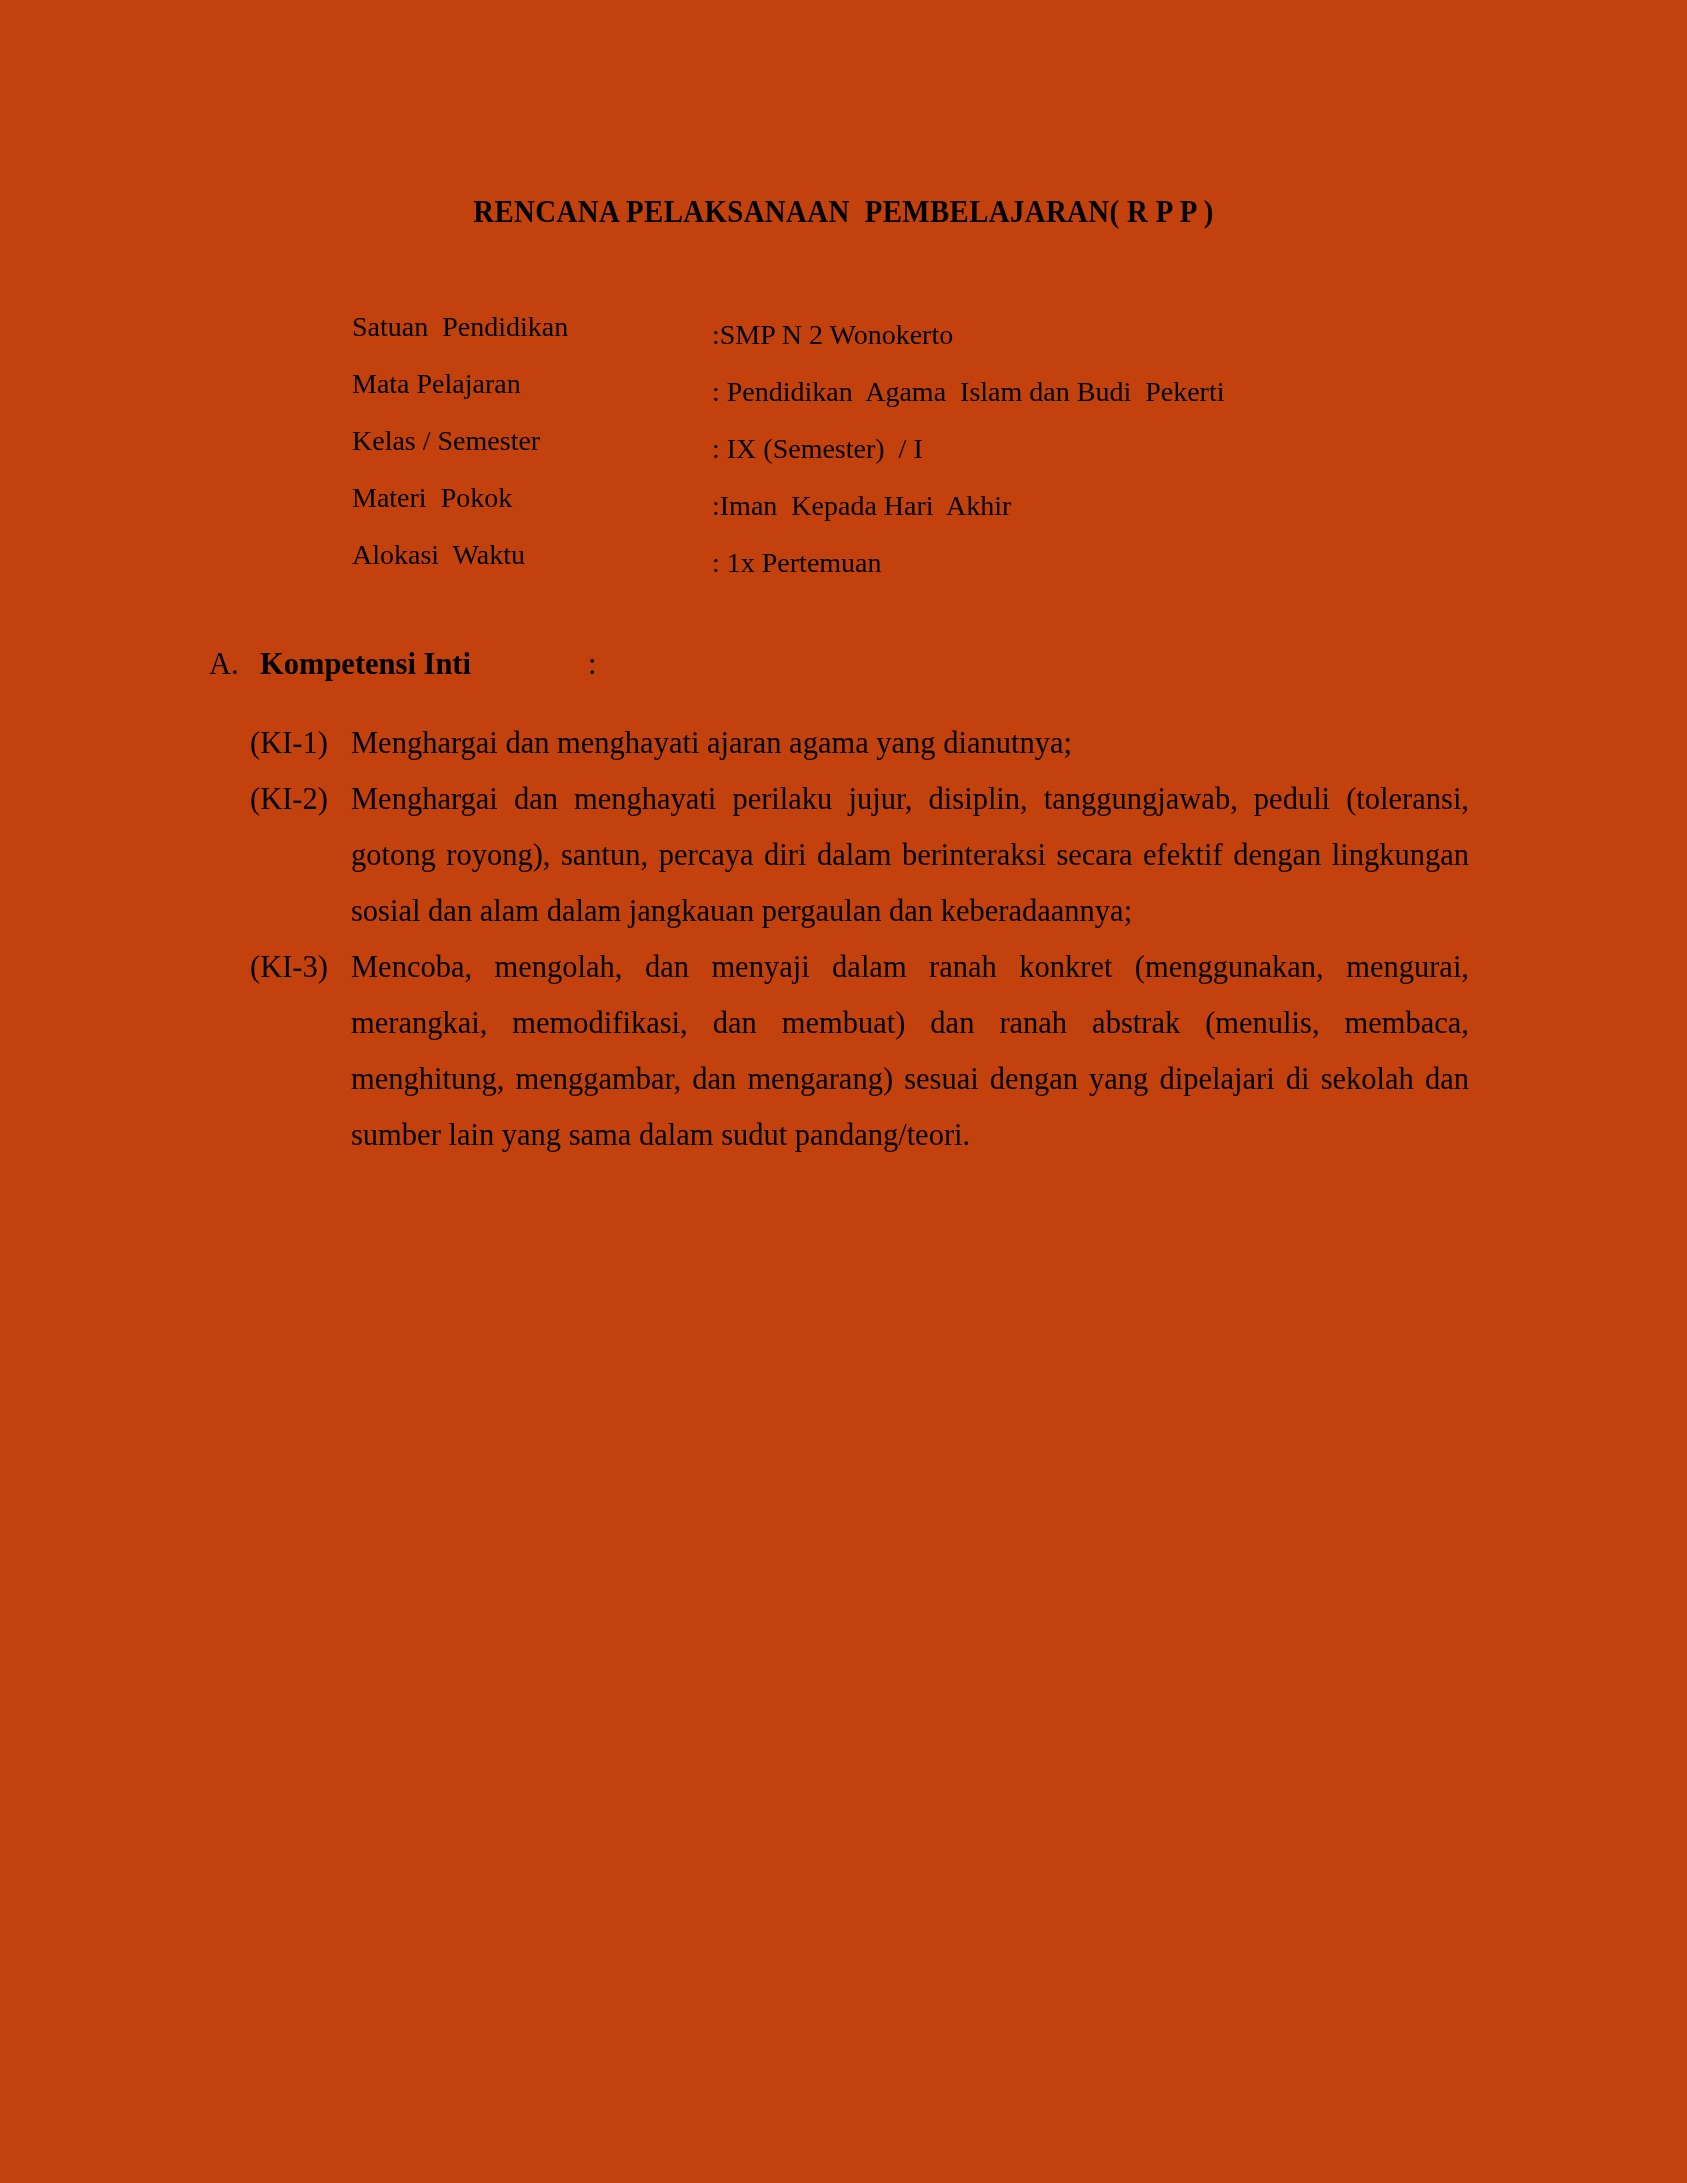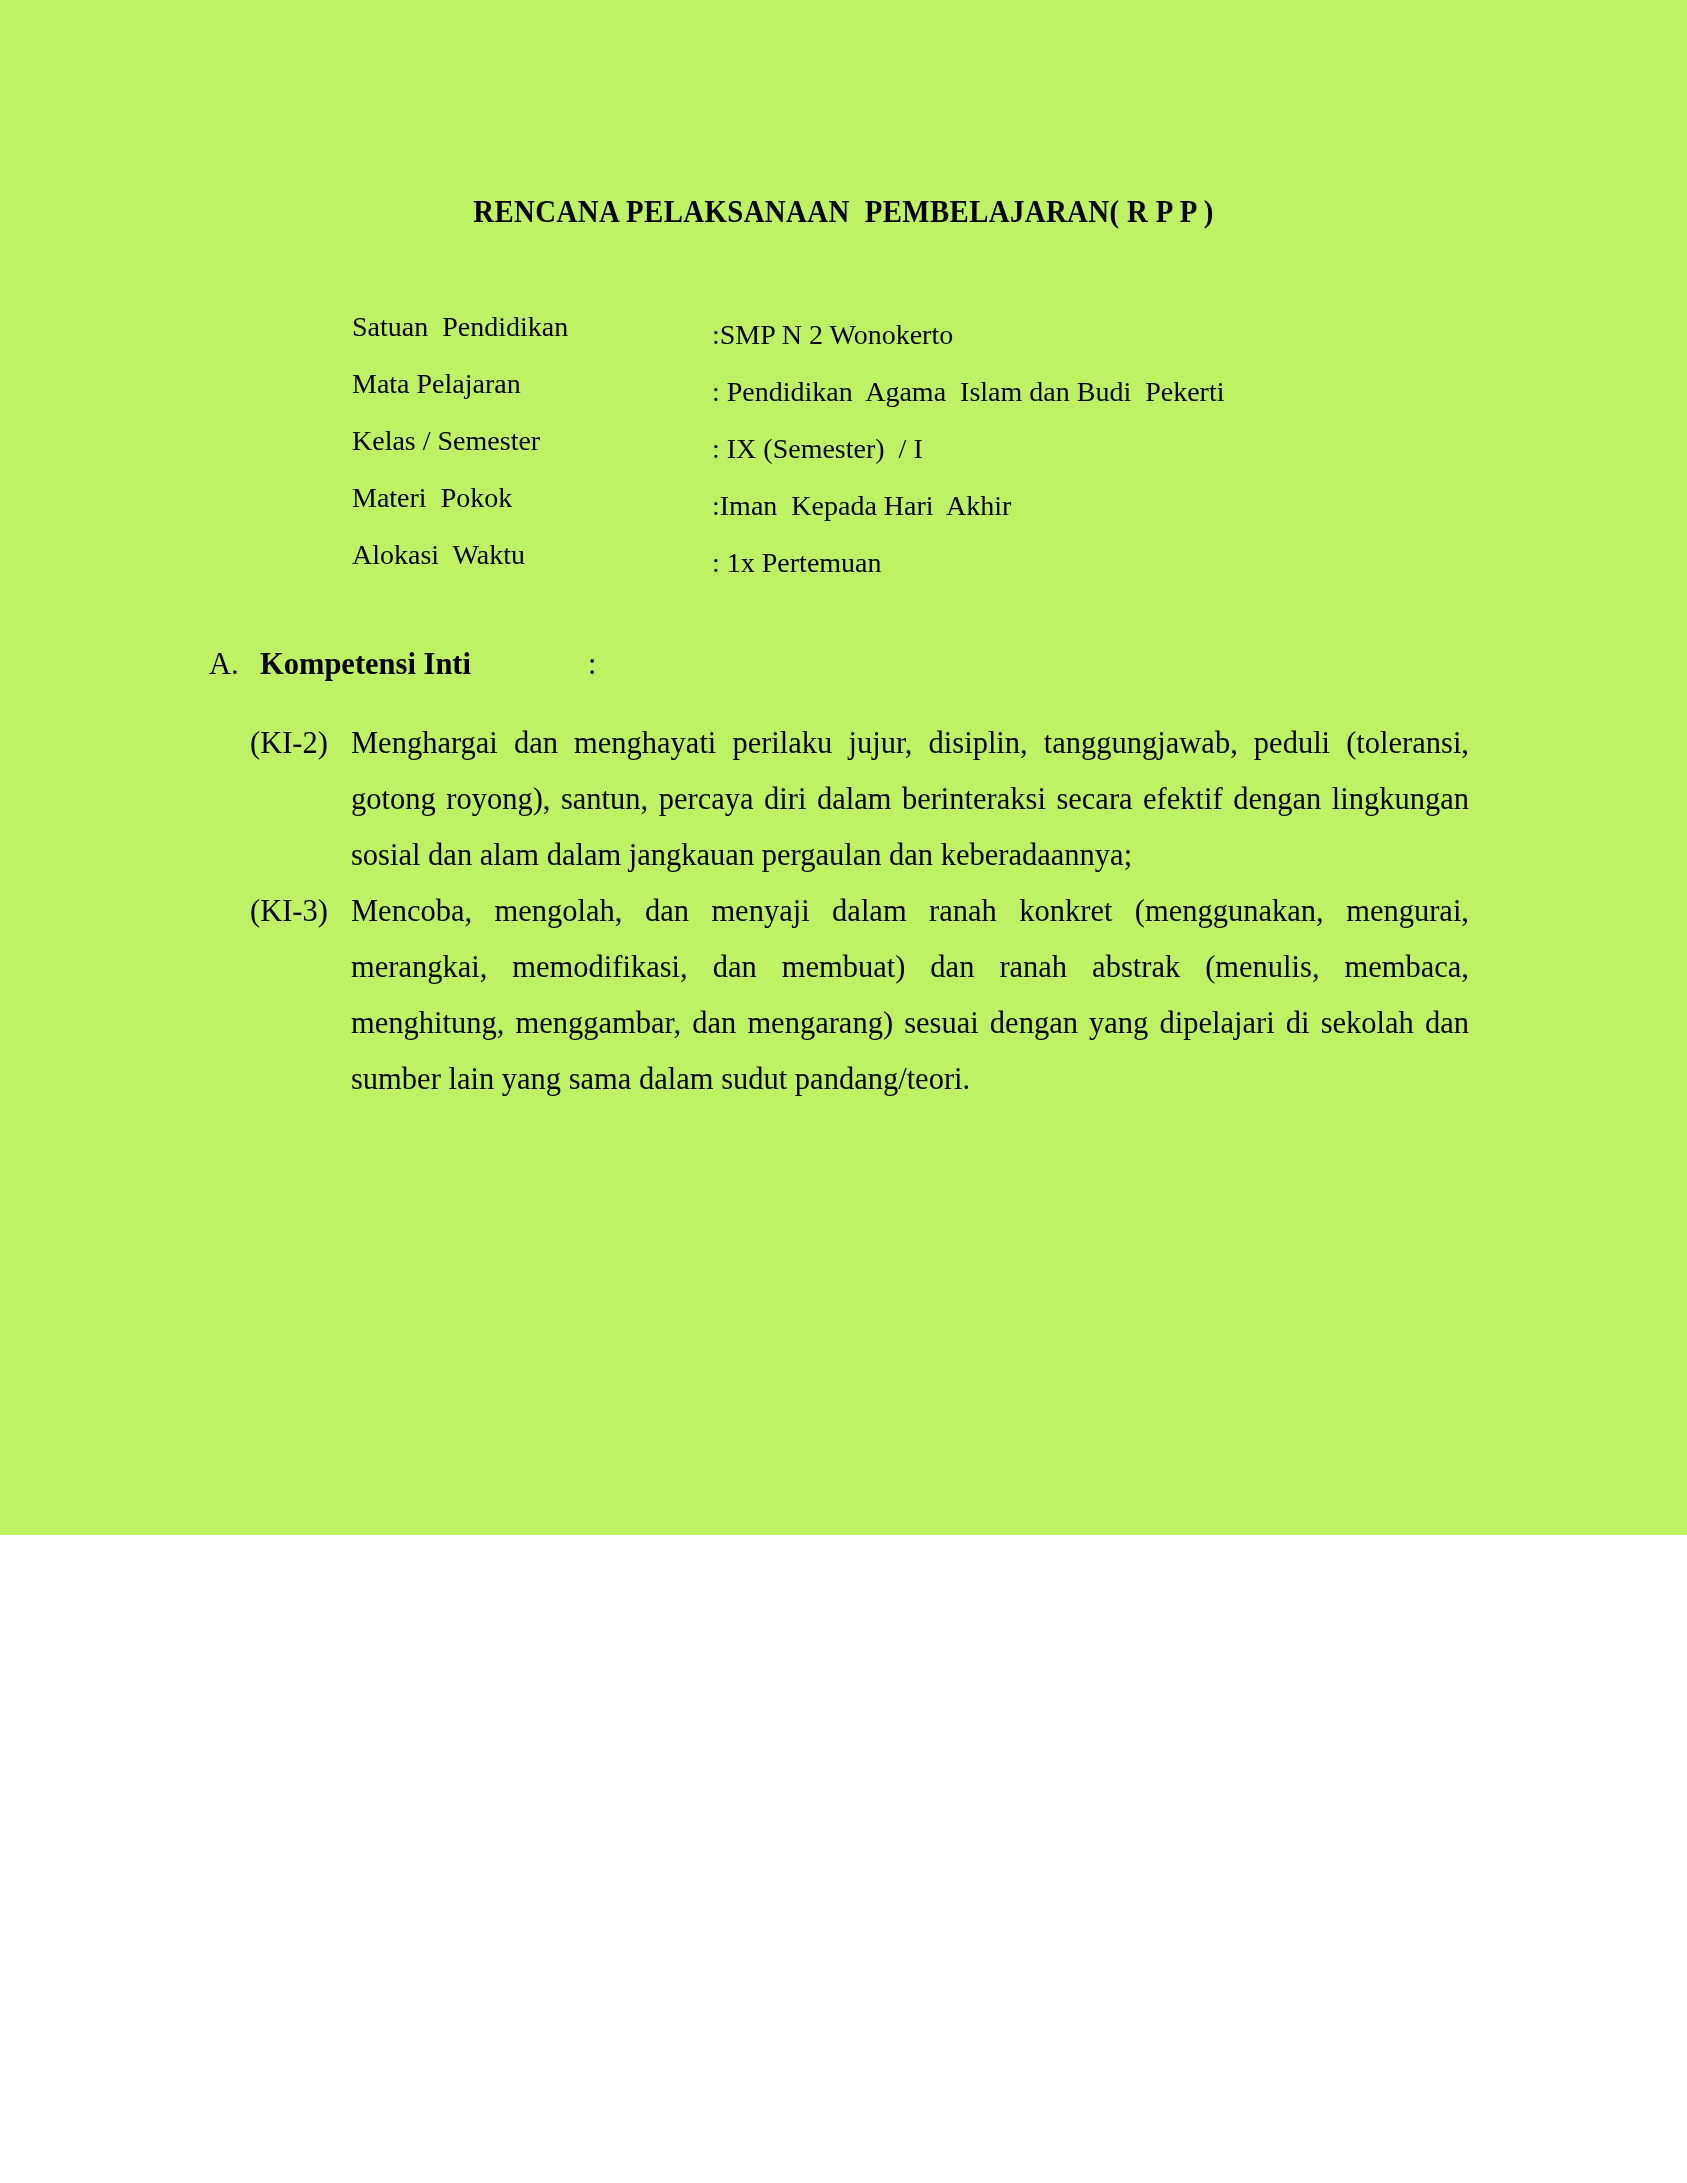--- a/index.html
+++ b/index.html
@@ -11,22 +11,22 @@
       width: 1687px;
       height: 2183px;
       position: relative;
       overflow: hidden;
       color: #000000;
       font-family: "Liberation Serif", "DejaVu Serif", serif;
     }
     .page {
       position: absolute;
       left: 0; top: 0;
-      width: 1687px; height: 1535px;
-      background: #bef264;
+      width: 1687px; height: 2183px;
+      background: #c2410c;
     }
     .title {
       position: absolute;
       left: 0;
       width: 1687px;
       top: 194px;
       text-align: center;
       font-weight: bold;
       font-size: 31px;
       letter-spacing: 0.4px;
@@ -137,20 +137,24 @@
   </div>
 
   <div class="section-heading">
     <span class="section-letter">A.</span>
     <span class="section-title">Kompetensi Inti</span>
     <span class="section-colon">:</span>
   </div>
 
   <div class="ki-list">
     <div class="ki-item">
+      <span class="ki-code">(KI-1)</span>
+      <div class="ki-text">Menghargai  dan menghayati  ajaran agama  yang  dianutnya;</div>
+    </div>
+    <div class="ki-item">
       <span class="ki-code">(KI-2)</span>
       <div class="ki-text">Menghargai dan menghayati perilaku jujur, disiplin, tanggungjawab, peduli (toleransi, gotong royong), santun, percaya diri dalam berinteraksi secara efektif dengan lingkungan sosial dan alam dalam jangkauan pergaulan dan keberadaannya;</div>
     </div>
     <div class="ki-item">
       <span class="ki-code">(KI-3)</span>
       <div class="ki-text">Mencoba, mengolah, dan menyaji dalam ranah konkret (menggunakan, mengurai, merangkai, memodifikasi, dan membuat) dan ranah abstrak (menulis, membaca, menghitung, menggambar, dan mengarang) sesuai dengan yang dipelajari di sekolah dan sumber lain yang sama dalam sudut pandang/teori.</div>
     </div>
   </div>
 
 </div>

